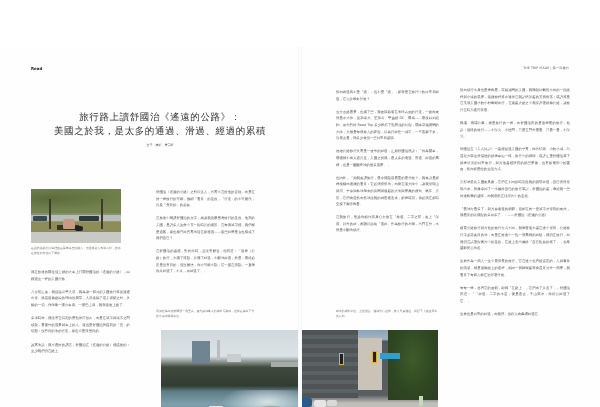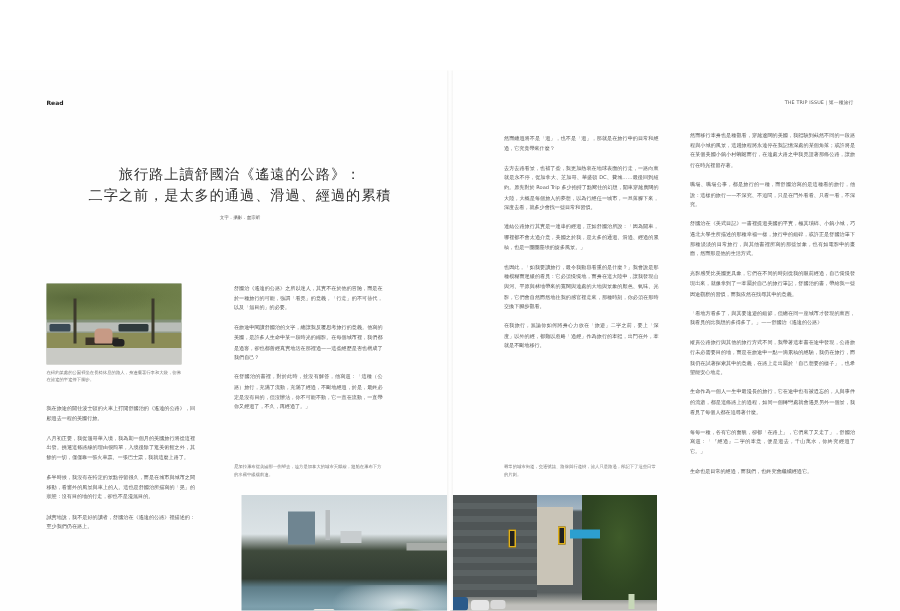--- a/index.html
+++ b/index.html
@@ -60,21 +60,21 @@
 </style>
 </head>
 <body>
 
 <div class="spread">
   <div class="page-left">
     <div class="section-label">Read</div>
 
     <div class="title">
       <div>旅行路上讀舒國治《遙遠的公路》：</div>
-      <div>二字之前，是太多的通過、滑過、經過的累積</div>
+      <div>美國之於我，是太多的通過、滑過、經過的累積</div>
     </div>
     <div class="byline">文字．攝影．盧宗昕</div>
 
     <div class="photo park">
       <div class="canopy"></div>
       <div class="road"></div>
       <div class="car" style="left:2px;top:27px;width:14px;background:#3a4a55;"></div>
       <div class="car" style="left:48px;top:27px;width:20px;background:#2f3a3c;"></div>
       <div class="grass"></div>
       <div class="path"></div>

